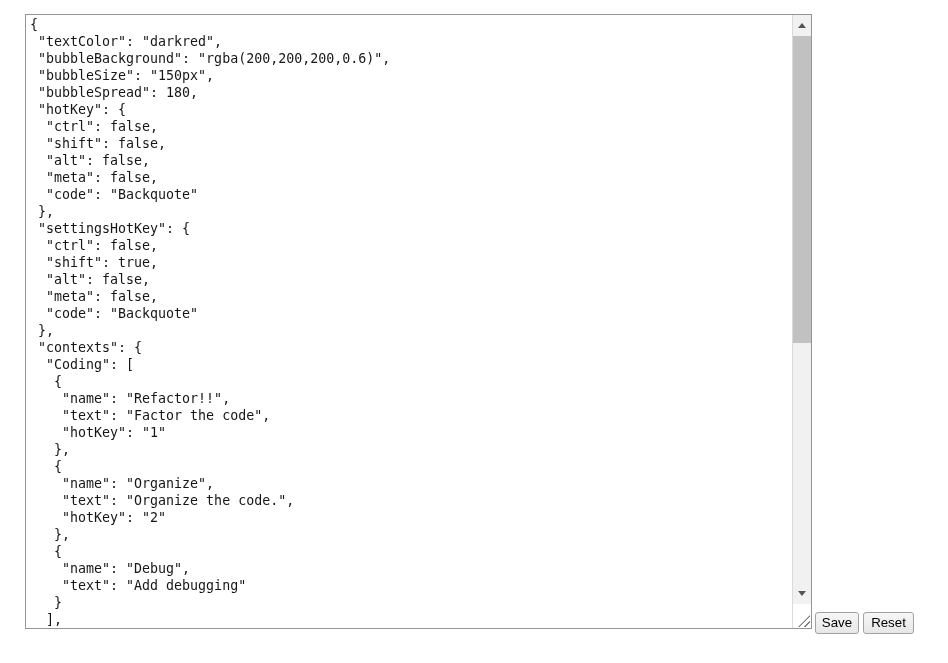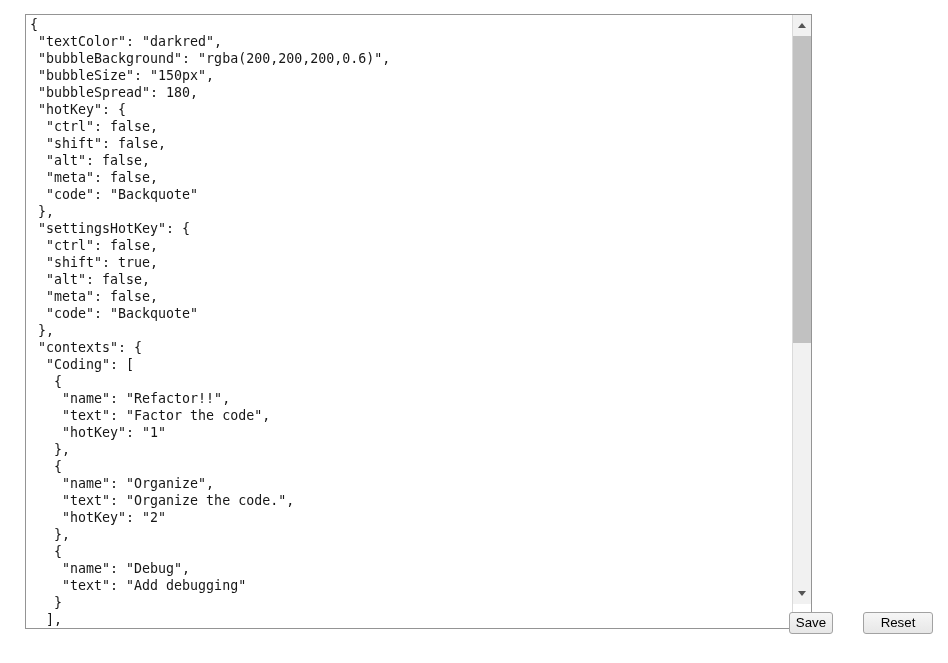--- a/index.html
+++ b/index.html
@@ -105,22 +105,22 @@
     border-radius: 3px;
     background: linear-gradient(#f6f6f6, #e7e7e7);
     font-family: "Liberation Sans", sans-serif;
     font-size: 13.3px;
     color: #000000;
     text-align: center;
     line-height: 20px;
     padding: 0;
     cursor: default;
   }
-  .btn-save  { left: 789px; width: 44px; }
-  .btn-reset { left: 863px; width: 70px; }
+  .btn-save  { left: 815px; width: 44px; }
+  .btn-reset { left: 863px; width: 51px; }
 </style>
 </head>
 <body>
 
 <div class="editor">
   <pre class="editor-text">{
  "textColor": "darkred",
  "bubbleBackground": "rgba(200,200,200,0.6)",
  "bubbleSize": "150px",
  "bubbleSpread": 180,

